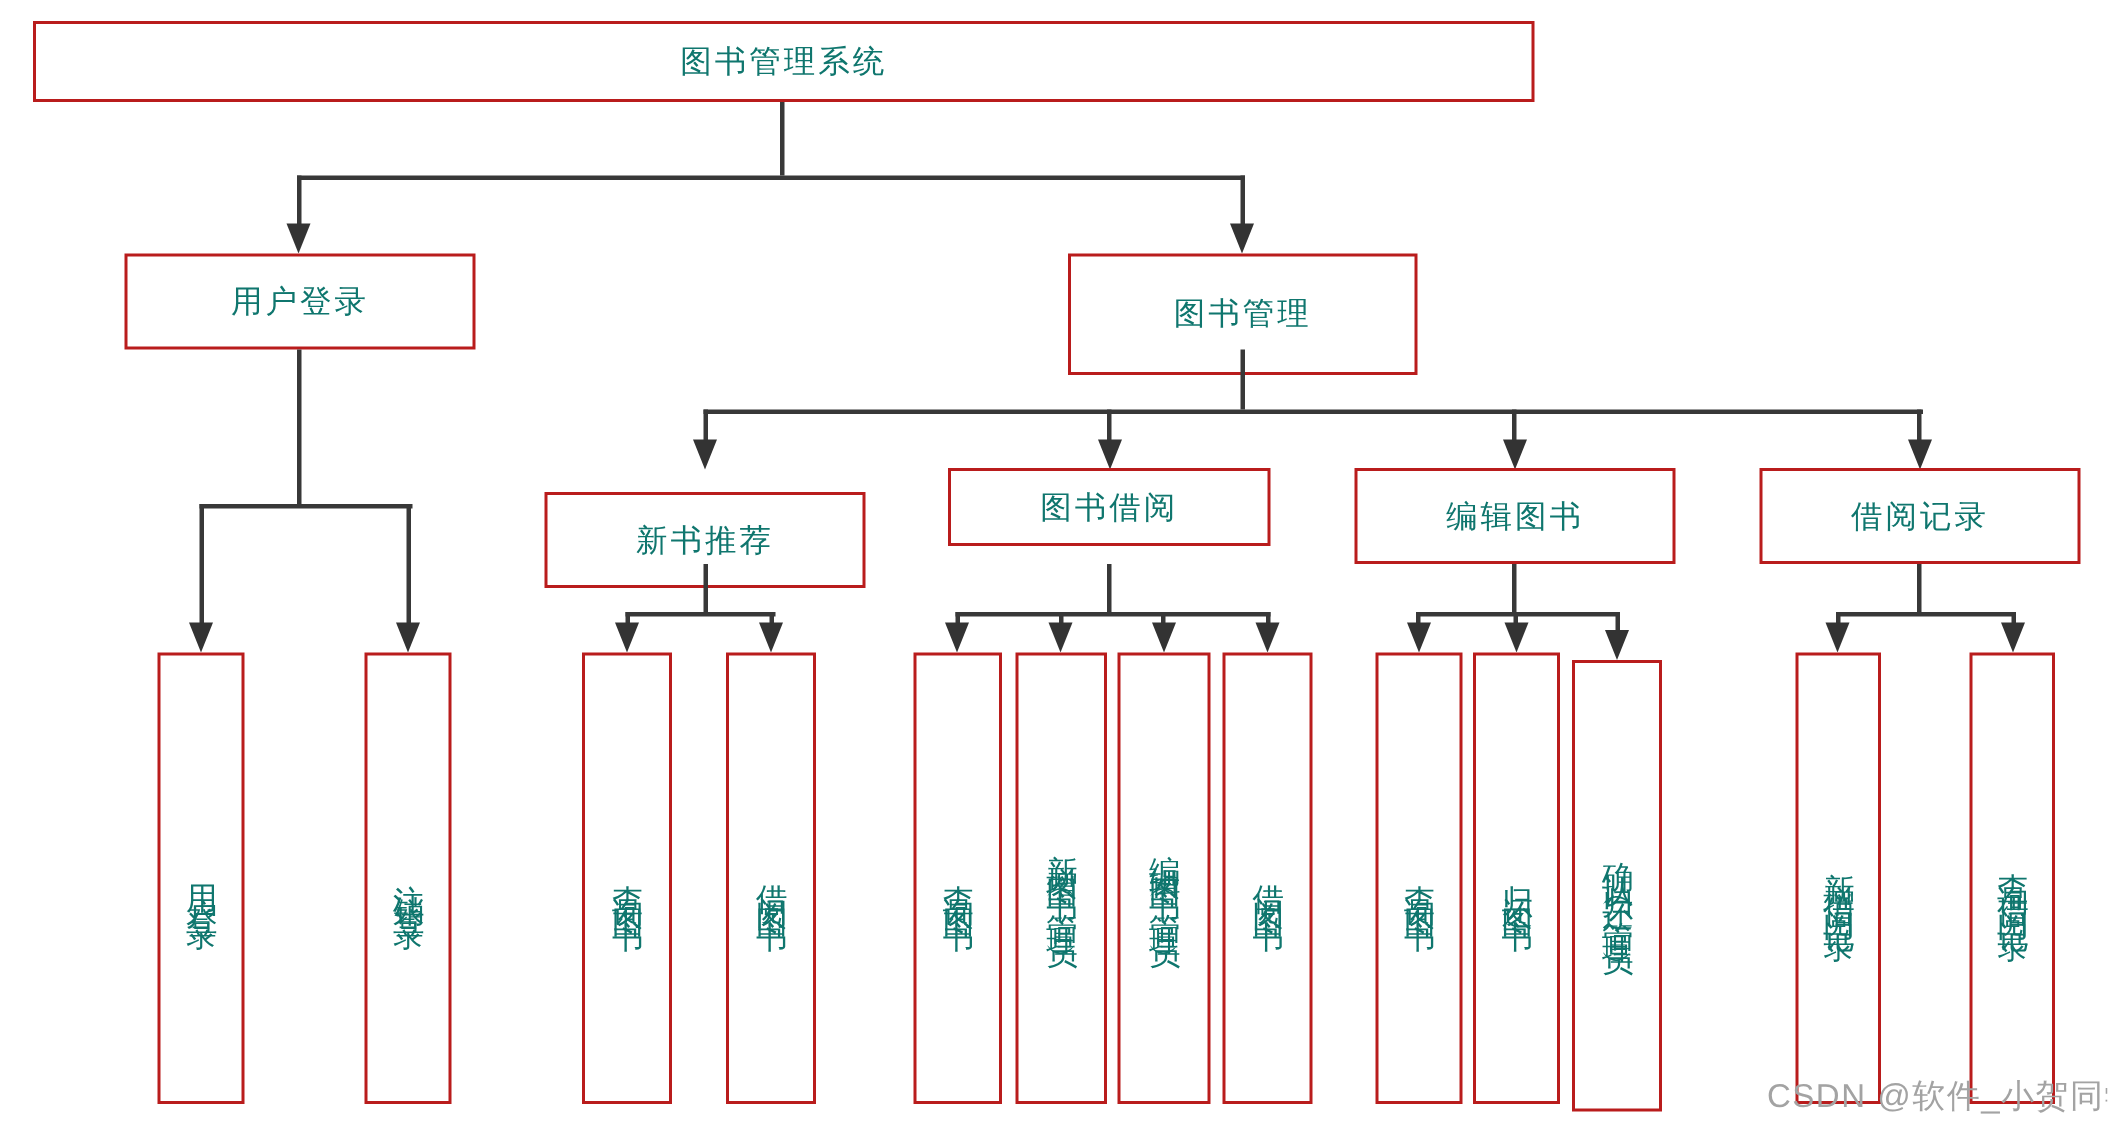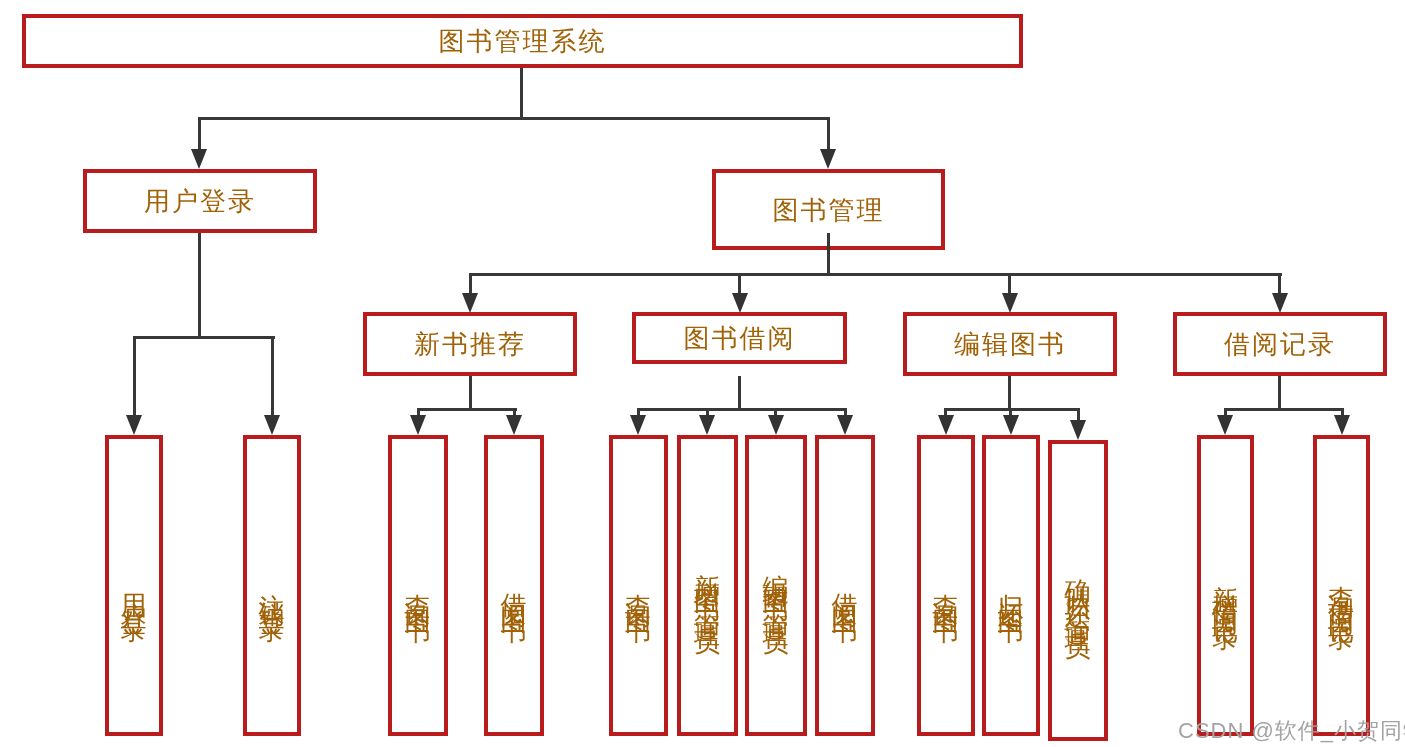--- a/index.html
+++ b/index.html
@@ -2,23 +2,23 @@
 <html><head>
 <meta charset="utf-8">
 <style>
   html,body{margin:0;padding:0;background:#fff;}
   *{box-sizing:border-box;}
   #stage{
     position:relative;width:1405px;height:747px;background:#ffffff;overflow:hidden;
     font-family:"Liberation Sans","DejaVu Sans",sans-serif;color:#3c3c3c;
   }
   .box{
-    position:absolute;background:#ffffff;border:4px solid #b91c1c;
+    position:absolute;background:#ffffff;border:2px solid #b91c1c;
     display:flex;align-items:center;justify-content:center;
-    font-size:26px;color:#a16207;letter-spacing:2px;line-height:1;
+    font-size:21px;color:#0f766e;letter-spacing:2px;line-height:1;
   }
   .vbox{
     writing-mode:vertical-lr;text-orientation:mixed;
     letter-spacing:8px;padding-top:6px;
   }
   .hline{position:absolute;height:3px;background:#383838;}
   .vline{position:absolute;width:3px;background:#383838;}
   .arr{
     position:absolute;width:0;height:0;
     border-left:8px solid transparent;border-right:8px solid transparent;
@@ -58,21 +58,21 @@
   <div class="hline" style="left:469px;top:273px;width:813px;"></div>
   <div class="vline" style="left:469px;top:273px;height:22px;"></div>
   <div class="arr" style="left:462px;top:293px;"></div>
   <div class="vline" style="left:738px;top:273px;height:22px;"></div>
   <div class="arr" style="left:732px;top:293px;"></div>
   <div class="vline" style="left:1008px;top:273px;height:22px;"></div>
   <div class="arr" style="left:1002px;top:293px;"></div>
   <div class="vline" style="left:1278px;top:273px;height:22px;"></div>
   <div class="arr" style="left:1272px;top:293px;"></div>
 
-  <div class="box" style="left:363px;top:312px;width:214px;height:64px;">新书推荐</div>
+  <div class="box" style="left:363px;top:328px;width:214px;height:64px;">新书推荐</div>
   <div class="box" style="left:632px;top:312px;width:215px;height:52px;">图书借阅</div>
   <div class="box" style="left:903px;top:312px;width:214px;height:64px;">编辑图书</div>
   <div class="box" style="left:1173px;top:312px;width:214px;height:64px;">借阅记录</div>
 
   <div class="vline" style="left:469px;top:376px;height:32px;"></div>
   <div class="hline" style="left:417px;top:408px;width:100px;"></div>
   <div class="vline" style="left:417px;top:408px;height:9px;"></div>
   <div class="arr" style="left:410px;top:415px;"></div>
   <div class="vline" style="left:513px;top:408px;height:9px;"></div>
   <div class="arr" style="left:506px;top:415px;"></div>

